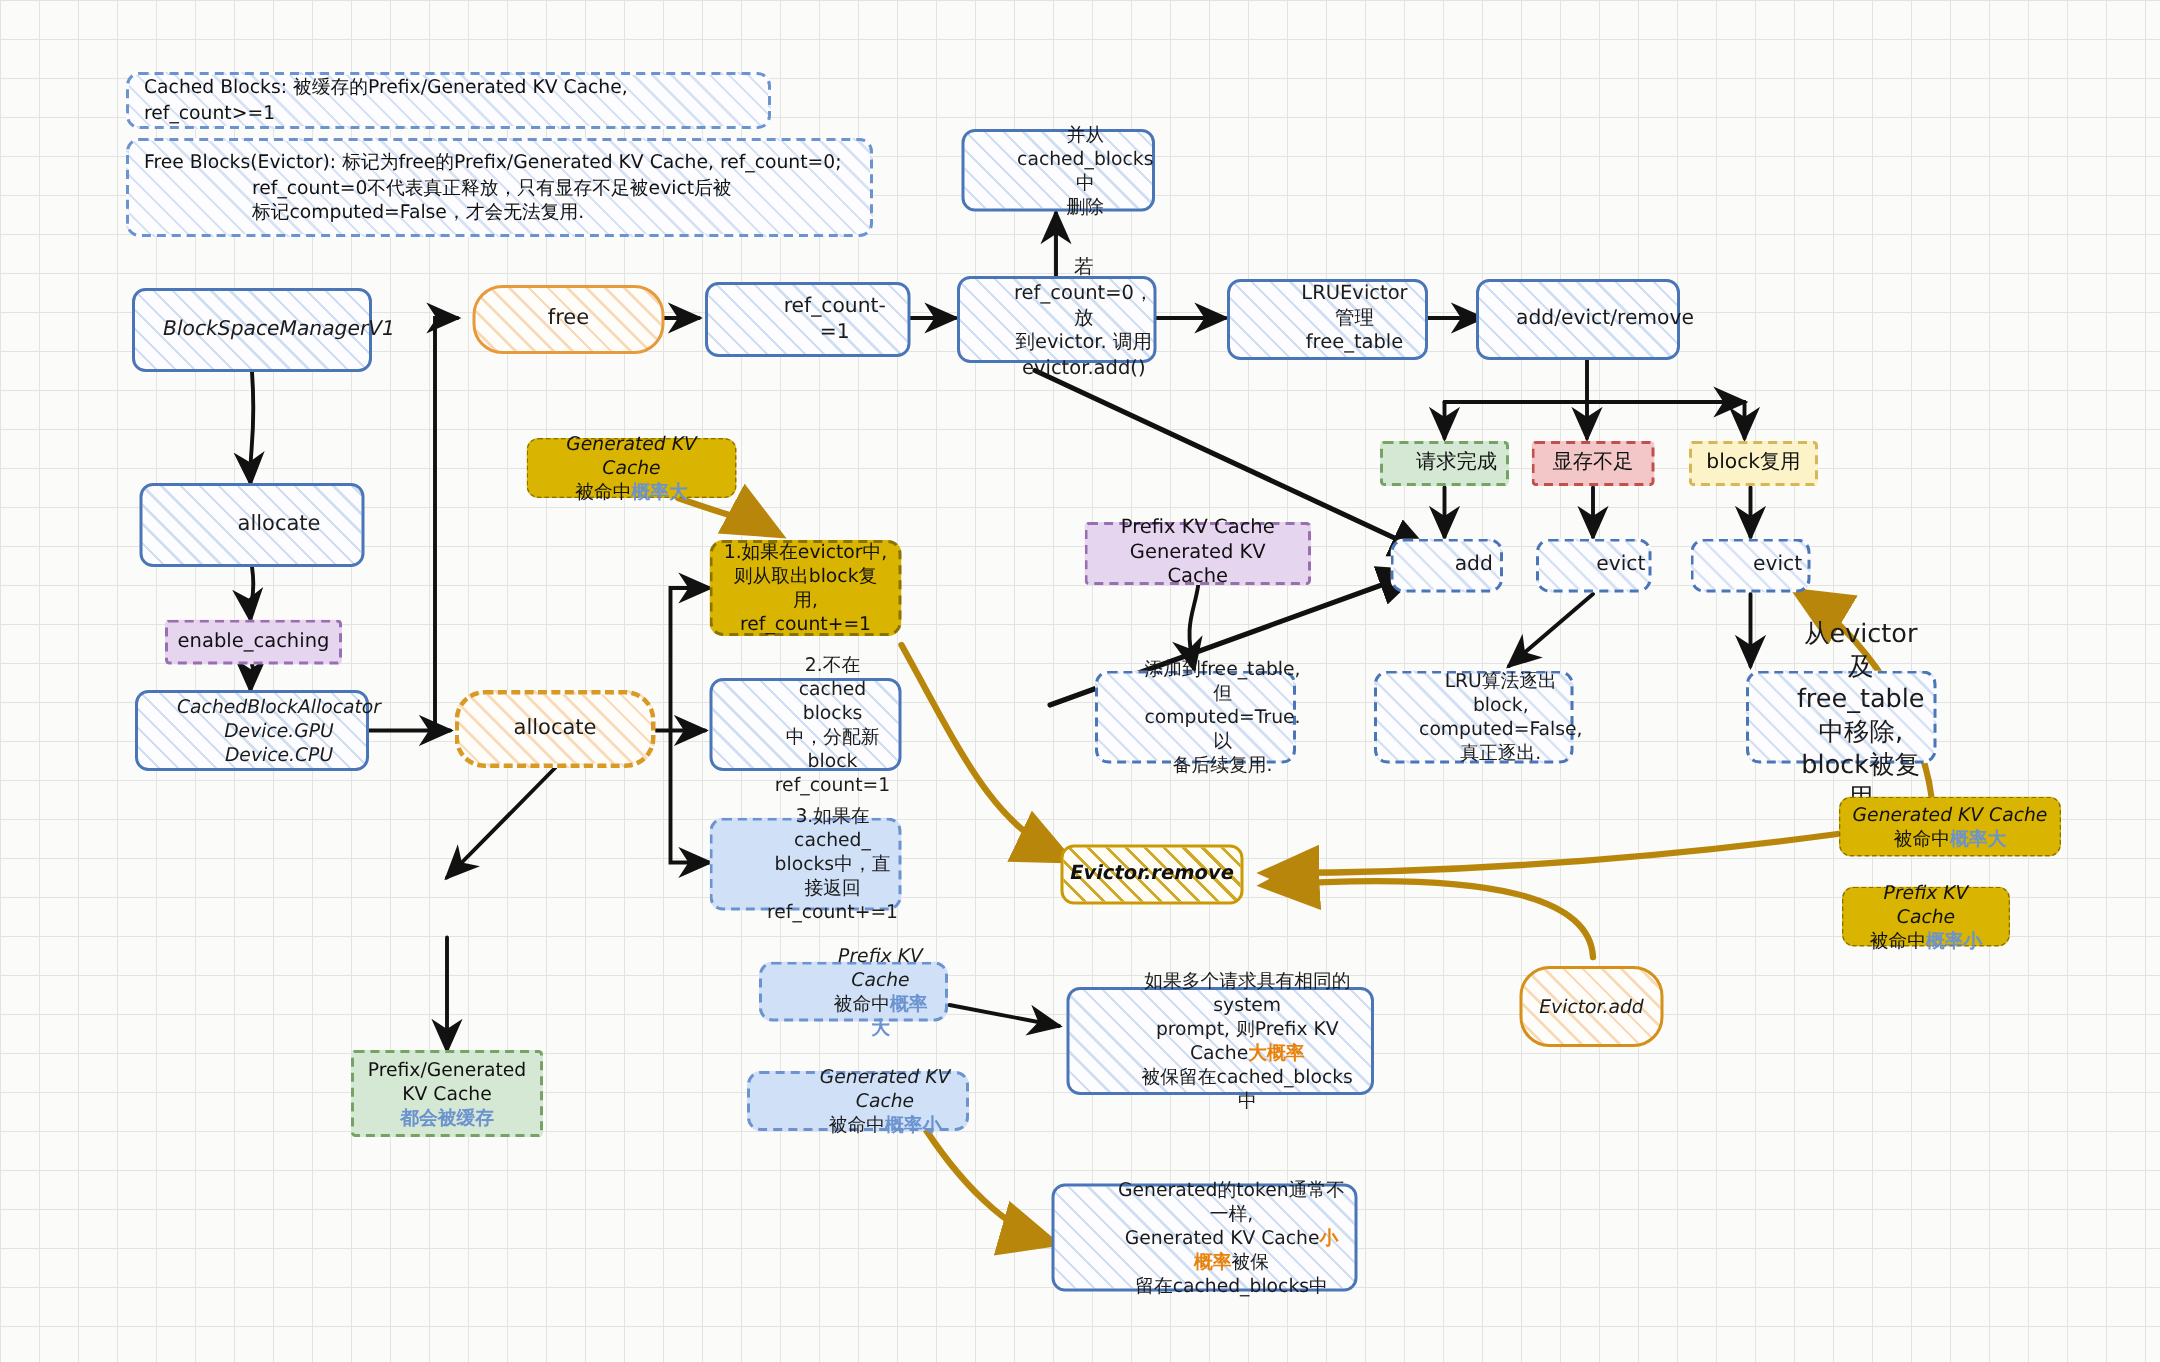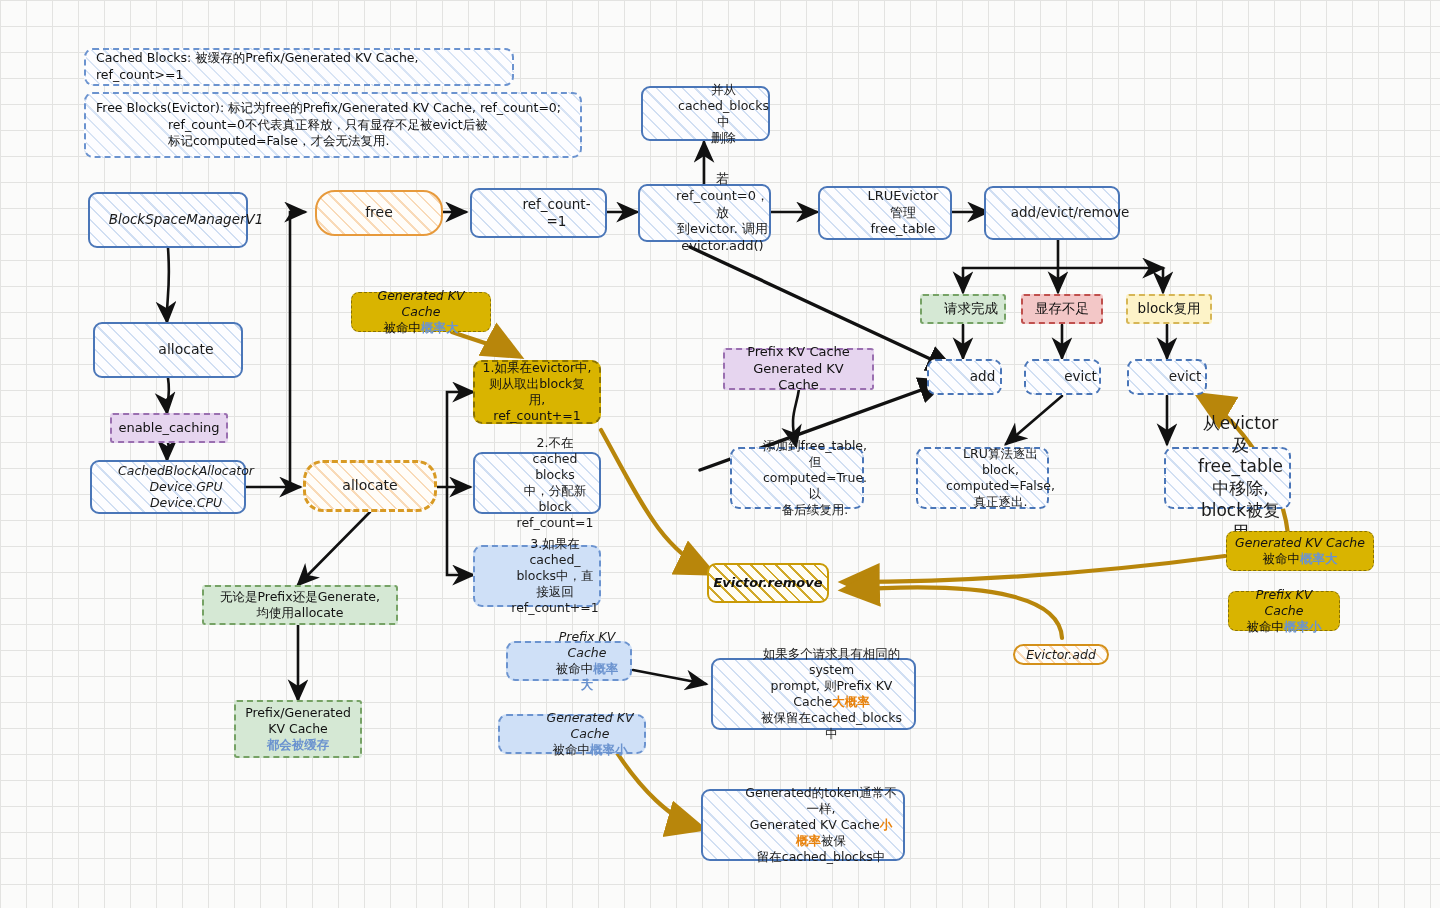--- a/index.html
+++ b/index.html
@@ -251,34 +251,30 @@
     <span class="txt">2.不在cached blocks
 中，分配新block
 ref_count=1</span>
   </div>
   <div class="node blue solidfill dash" style="left:473px;top:545px;width:128px;height:62px;font-size:12.5px;">
     <span class="txt">3.如果在cached_
 blocks中，直接返回
 ref_count+=1</span>
   </div>
 
-  <div class="node green" style="left:202px;top:585px;width:196px;height:40px;font-size:12.5px;">
-    <span class="txt">无论是Prefix还是Generate,
-均使用allocate</span>
-  </div>
   <div class="node green" style="left:234px;top:700px;width:128px;height:58px;font-size:12.5px;flex-direction:column;">
     <span class="txt">Prefix/Generated</span>
     <span class="txt">KV Cache</span>
     <span class="txt hl-blue">都会被缓存</span>
   </div>
 
   <div class="node goldhatch" style="left:707px;top:563px;width:122px;height:40px;font-size:13px;">
     <span class="txt">Evictor.remove</span>
   </div>
-  <div class="node orange dark" style="left:1013px;top:644px;width:96px;height:21px;font-size:12.5px;">
+  <div class="node orange dark" style="left:1013px;top:644px;width:96px;height:54px;font-size:12.5px;">
     <span class="txt ital b">Evictor.add</span>
   </div>
 
   <div class="node goldplain" style="left:351px;top:292px;width:140px;height:40px;font-size:12.5px;flex-direction:column;">
     <span class="txt ital">Generated KV Cache</span>
     <span class="txt"><span>被命中</span><span class="hl-blue">概率大</span></span>
   </div>
 
   <div class="node blue solidfill dash" style="left:506px;top:641px;width:126px;height:40px;font-size:12.5px;flex-direction:column;">
     <span class="txt ital">Prefix KV Cache</span>

